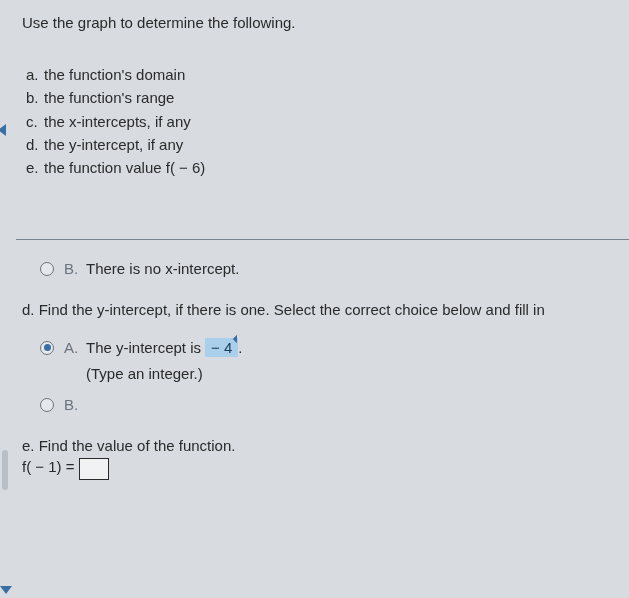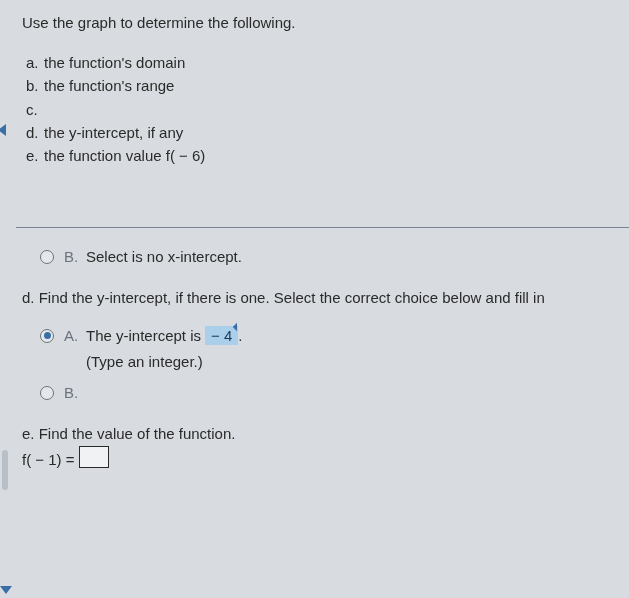--- a/index.html
+++ b/index.html
@@ -7,21 +7,21 @@
     width: 629px;
     height: 598px;
     background: #d8dce0;
     font-family: Arial, Helvetica, sans-serif;
     font-size: 15px;
     color: #2a2a2a;
     padding: 14px 0 0 22px;
     overflow: hidden;
     position: relative;
   }
-  .intro { margin-bottom: 20px; }
+  .intro { margin-bottom: 32px; }
   .parts { margin-left: 4px; line-height: 1.55; }
   .parts .row { display: flex; }
   .parts .letter { width: 18px; flex-shrink: 0; }
   .hr {
     border: none;
     border-top: 1px solid #7a8490;
     margin: 60px 0 20px -6px;
     width: 615px;
   }
   .choice-row {
@@ -67,21 +67,21 @@
     right: -2px; top: -2px;
     border-left: 6px solid #3a6fa5;
     border-top: 6px solid transparent;
     transform: rotate(45deg);
   }
   .sub-hint {
     margin-left: 46px;
     margin-top: 8px;
   }
   .sect-e-label { margin-bottom: 4px; }
-  .eq-row { display: flex; align-items: flex-end; }
+  .eq-row { display: flex; align-items: flex-start; }
   .input-box {
     width: 30px; height: 22px;
     border: 1px solid #2a2a2a;
     background: #f0f2f4;
     margin-left: 4px;
   }
   .left-marker {
     position: absolute;
     left: -2px; top: 124px;
     width: 0; height: 0;
@@ -118,37 +118,38 @@
   <div class="row">
     <span class="letter">a.</span>
     <span>the function's domain</span>
   </div>
   <div class="row">
     <span class="letter">b.</span>
     <span>the function's range</span>
   </div>
   <div class="row">
     <span class="letter">c.</span>
+    <span>the x-intercepts, if any</span>
   </div>
   <div class="row">
     <span class="letter">d.</span>
     <span>the y-intercept, if any</span>
   </div>
   <div class="row">
     <span class="letter">e.</span>
     <span>the function value f( − 6)</span>
   </div>
 </div>
 
 <hr class="hr">
 
 <div class="choice-row">
   <span class="radio"></span>
   <span class="choice-letter">B.</span>
-  <span>Select is no x-intercept.</span>
+  <span>There is no x-intercept.</span>
 </div>
 
 <p class="sect-d">d. Find the y-intercept, if there is one. Select the correct choice below and fill in</p>
 
 <div class="choice-a-wrap">
   <div class="choice-a-line1">
     <span class="radio selected">
         <span class="dot"></span>
       </span>
     <span class="choice-letter">A.</span>

